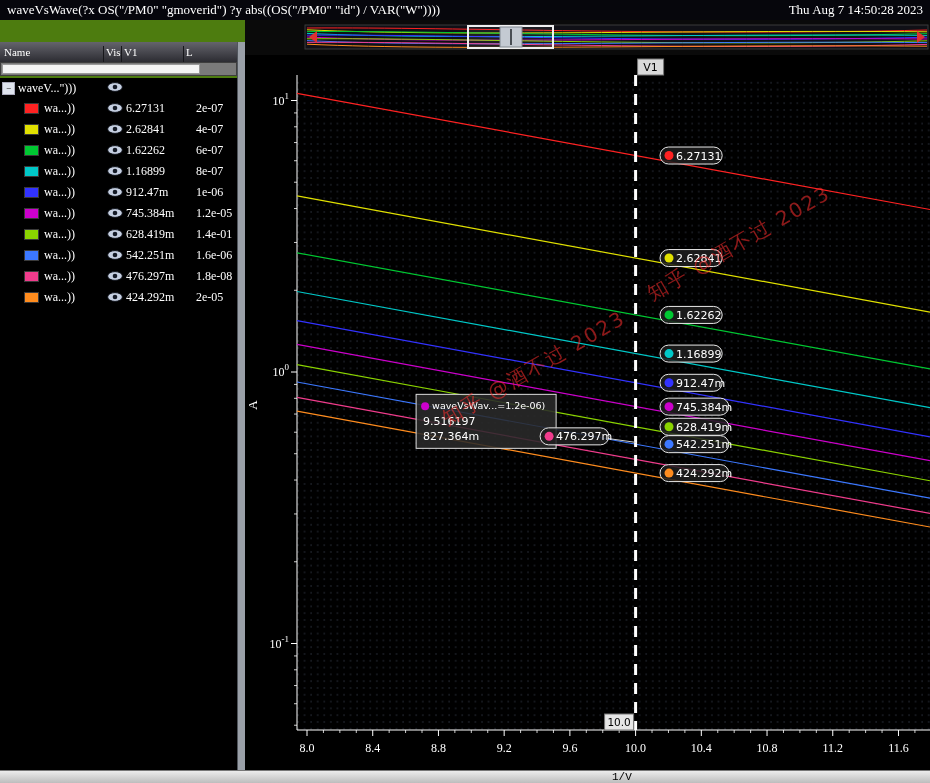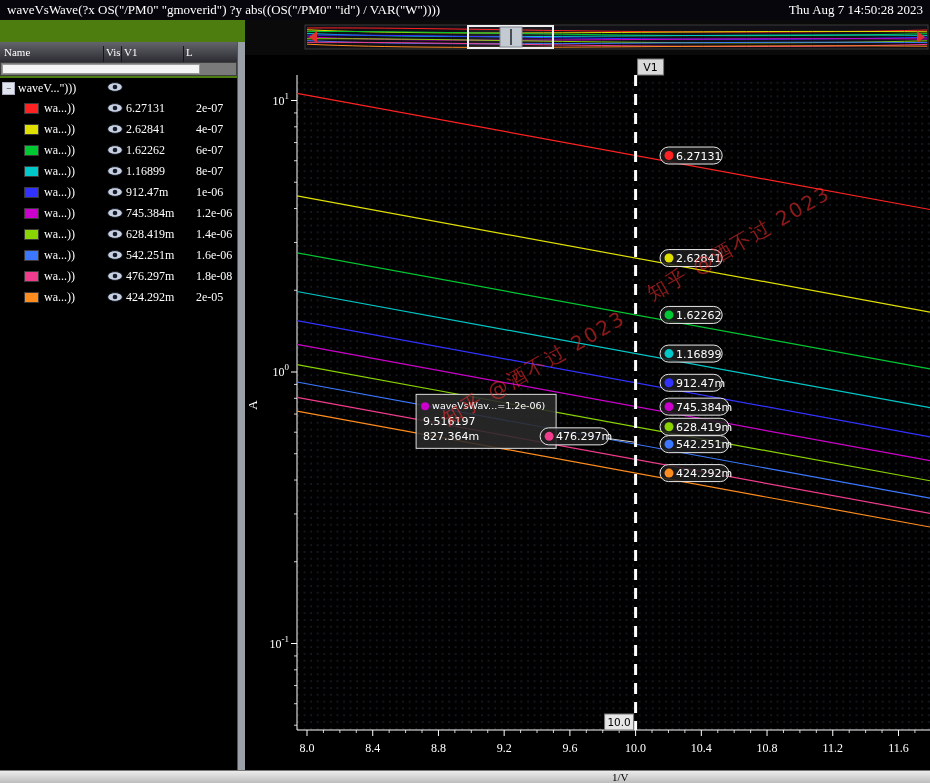--- a/index.html
+++ b/index.html
@@ -46,21 +46,21 @@
       transform:rotate(-30deg);white-space:nowrap;pointer-events:none;}
   #wm1{left:390px;top:175px;}
   #wm2{left:185px;top:300px;}
   #corner-wm{position:absolute;left:468px;top:666px;color:rgba(255,255,255,0.95);
       font-size:26px;font-weight:bold;white-space:nowrap;pointer-events:none;}
 
   
   #bottom-bar{position:absolute;left:0;top:770px;width:930px;height:13px;
     background:linear-gradient(#ececec,#bdbdbd);border-top:1px solid #777;box-sizing:border-box;}
   #xlabel{position:absolute;left:612px;top:0;font-size:11px;color:#000;
-    font-family:Liberation Serif, serif;}
+    font-family:Liberation Mono, monospace;}
 </style>
 </head>
 <body>
 
 <div id="app">
 
   <div id="titlebar">
     <span>waveVsWave(?x OS("/PM0" "gmoverid") ?y abs((OS("/PM0" "id") / VAR("W"))))</span>
     <span>Thu Aug 7 14:50:28 2023</span>
   </div>
@@ -144,32 +144,32 @@
   </div>
 
   <div class="trow">
     <span class="swatch" style="background: rgb(204, 0, 204);"></span>
     <span class="tname">wa...))</span>
     <svg class="eye" width="16" height="10" viewBox="0 0 16 10">
       <ellipse cx="8" cy="5" rx="7.4" ry="4.4" fill="#c6d0e2" stroke="#0c0f16"></ellipse>
       <circle cx="8" cy="5" r="2.3" fill="#141a26"></circle>
     </svg>
     <span class="tv1">745.384m</span>
-    <span class="tl">1.2e-06</span>
+    <span class="tl">1.2e-05</span>
   </div>
 
   <div class="trow">
     <span class="swatch" style="background: rgb(138, 212, 0);"></span>
     <span class="tname">wa...))</span>
     <svg class="eye" width="16" height="10" viewBox="0 0 16 10">
       <ellipse cx="8" cy="5" rx="7.4" ry="4.4" fill="#c6d0e2" stroke="#0c0f16"></ellipse>
       <circle cx="8" cy="5" r="2.3" fill="#141a26"></circle>
     </svg>
     <span class="tv1">628.419m</span>
-    <span class="tl">1.4e-06</span>
+    <span class="tl">1.4e-01</span>
   </div>
 
   <div class="trow">
     <span class="swatch" style="background: rgb(60, 120, 255);"></span>
     <span class="tname">wa...))</span>
     <svg class="eye" width="16" height="10" viewBox="0 0 16 10">
       <ellipse cx="8" cy="5" rx="7.4" ry="4.4" fill="#c6d0e2" stroke="#0c0f16"></ellipse>
       <circle cx="8" cy="5" r="2.3" fill="#141a26"></circle>
     </svg>
     <span class="tv1">542.251m</span>

